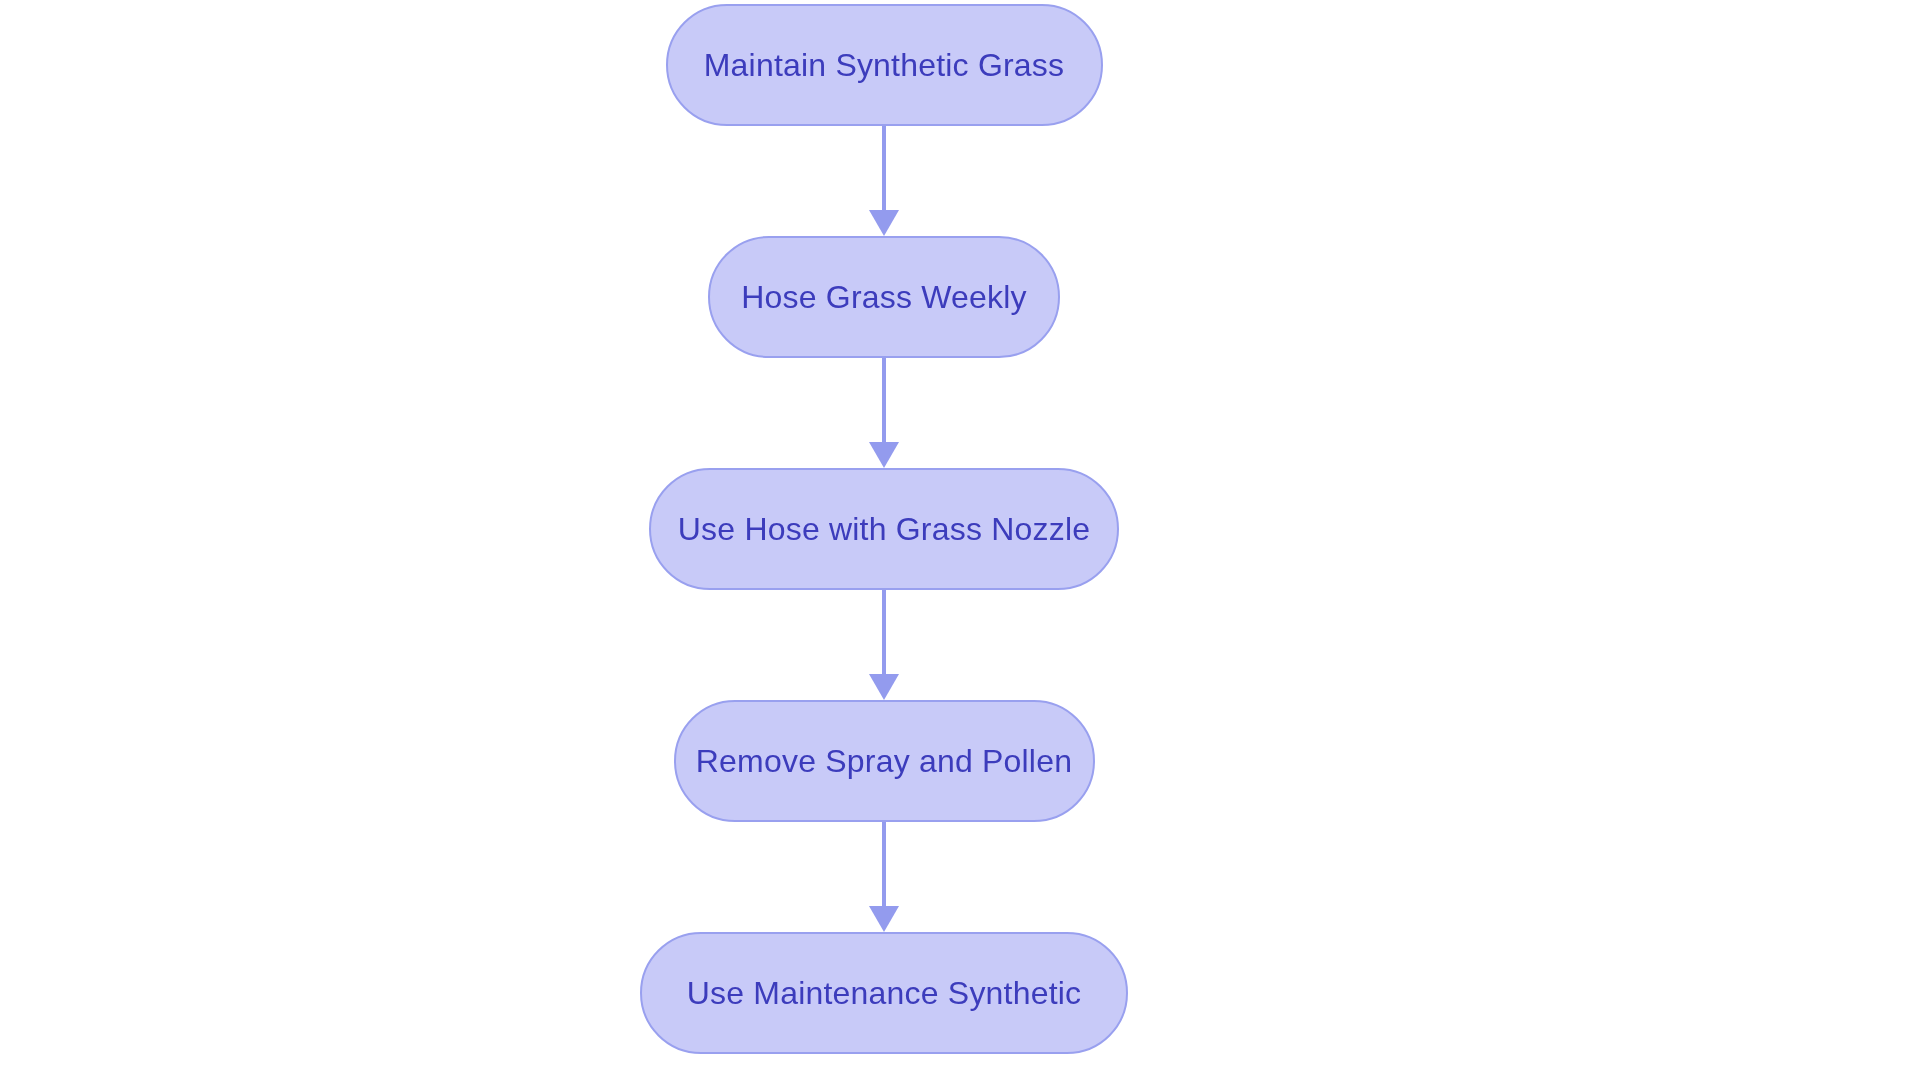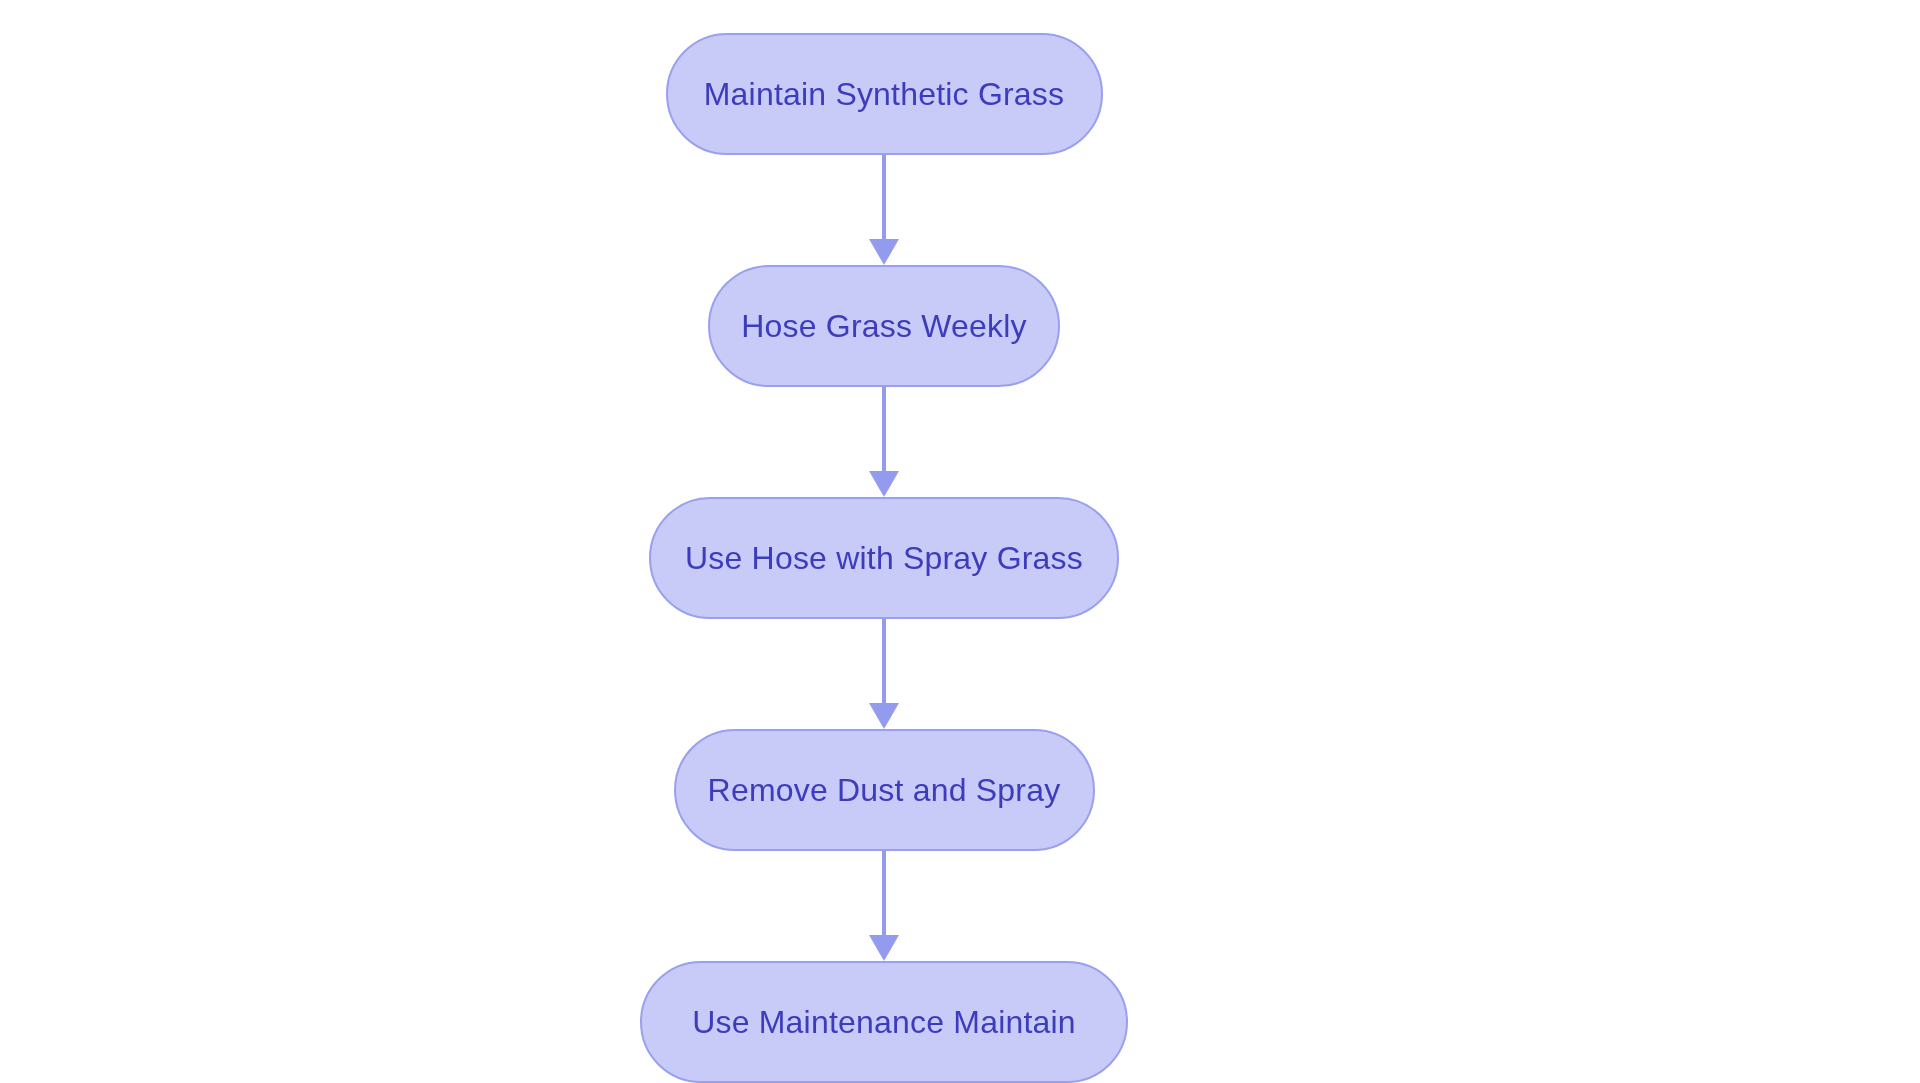--- a/index.html
+++ b/index.html
@@ -15,21 +15,21 @@
     position: relative;
     width: 1920px;
     height: 1083px;
     background: var(--bg);
     overflow: hidden;
     font-family: "Liberation Sans", "DejaVu Sans", sans-serif;
   }
   .flow {
     position: absolute;
     left: 0;
-    top: 33px;
+    top: 4px;
     width: 1768px;
     display: flex;
     flex-direction: column;
     align-items: center;
   }
   .node {
     height: 122px;
     border-radius: 61px;
     background: var(--node-fill);
     border: 2px solid var(--node-border);
@@ -88,35 +88,35 @@
     <div class="node node-w2">
       <span class="node-label">Hose Grass Weekly</span>
     </div>
 
     <div class="arrow">
       <div class="arrow-line"></div>
       <div class="arrow-head"></div>
     </div>
 
     <div class="node node-w3">
-      <span class="node-label">Use Hose with Spray Grass</span>
+      <span class="node-label">Use Hose with Grass Nozzle</span>
     </div>
 
     <div class="arrow">
       <div class="arrow-line"></div>
       <div class="arrow-head"></div>
     </div>
 
     <div class="node node-w4">
-      <span class="node-label">Remove Dust and Spray</span>
+      <span class="node-label">Remove Spray and Pollen</span>
     </div>
 
     <div class="arrow">
       <div class="arrow-line"></div>
       <div class="arrow-head"></div>
     </div>
 
     <div class="node node-w5">
-      <span class="node-label">Use Maintenance Maintain</span>
+      <span class="node-label">Use Maintenance Synthetic</span>
     </div>
 
   </div>
 </div>
 
 </body></html>

